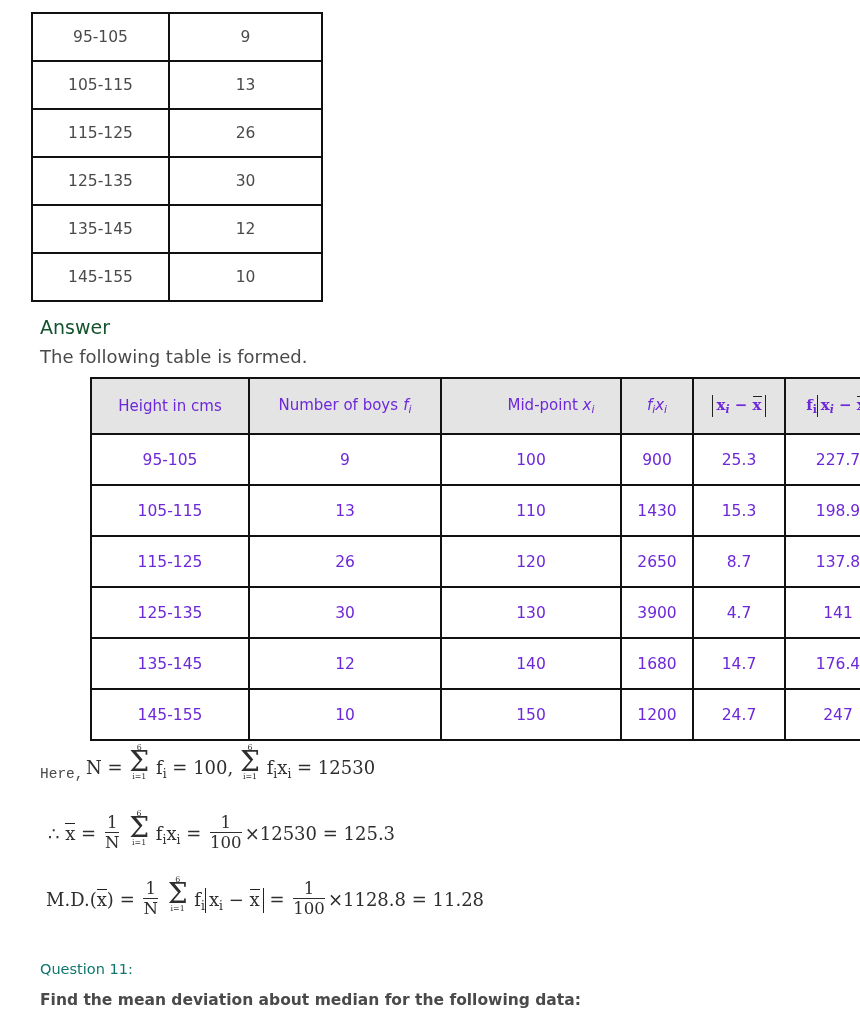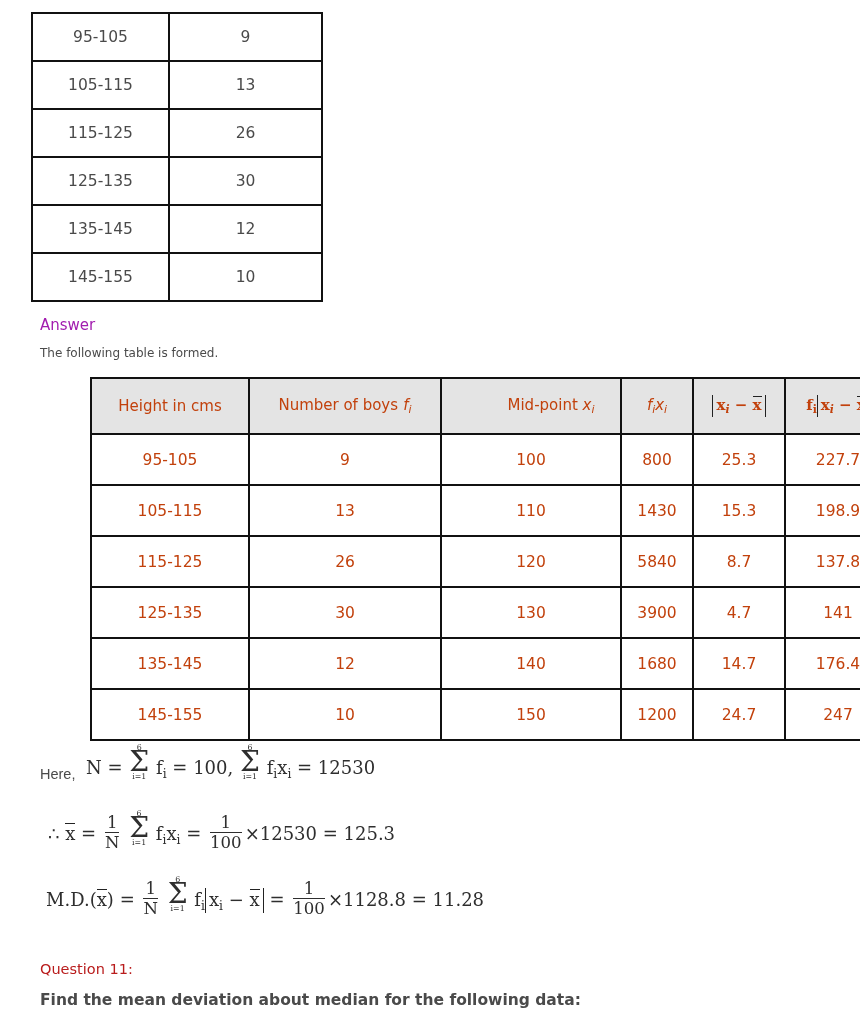--- a/index.html
+++ b/index.html
@@ -35,46 +35,46 @@
     padding: 0;
   }
   .qtable td.c1 { width: 135px; }
   .qtable td.c2 { width: 151px; }
 
   
   .p-answer {
     position: absolute;
     left: 40px;
     top: 316px;
-    font-size: 15px;
-    color: #a21caf;
+    font-size: 19px;
+    color: #14532d;
   }
   .p-formed {
     position: absolute;
     left: 40px;
     top: 346px;
-    font-size: 12px;
+    font-size: 18px;
     color: #4a4a4a;
   }
 
   
   .stable {
     position: absolute;
     left: 90px;
     top: 377px;
     width: 700px;
     border-collapse: collapse;
     table-layout: fixed;
   }
   .stable th, .stable td {
     border: 2px solid #111111;
     padding: 0 4px;
     text-align: center;
     vertical-align: middle;
-    color: #c2410c;
+    color: #6d28d9;
   }
   .stable th {
     background: #e4e4e4;
     height: 54px;
     font-size: 15px;
     font-weight: normal;
     white-space: nowrap;
   }
   .stable td {
     height: 49px;
@@ -109,21 +109,21 @@
   .math {
     position: absolute;
     font-family: "DejaVu Serif", serif;
     color: #2e2e2e;
     white-space: nowrap;
   }
   .here {
     position: absolute;
     left: 40px;
     top: 766px;
-    font-family: Liberation Sans, sans-serif;
+    font-family: Liberation Mono, monospace;
     font-size: 14.5px;
     color: #4a4a4a;
   }
   .f1 { left: 86px; top: 744px; font-size: 18px; }
   .f2 { left: 48px; top: 810px; font-size: 18px; }
   .f3 { left: 46px; top: 876px; font-size: 18px; }
 
   .sigma {
     display: inline-block;
     position: relative;
@@ -156,21 +156,21 @@
     padding-top: 1px;
   }
   .msub { font-size: 0.68em; vertical-align: -0.3em; }
 
   
   .q-label {
     position: absolute;
     left: 40px;
     top: 961px;
     font-size: 14.5px;
-    color: #b91c1c;
+    color: #0f766e;
   }
   .q-text {
     position: absolute;
     left: 40px;
     top: 991px;
     font-size: 15.5px;
     color: #4a4a4a;
     font-weight: bold;
   }
 </style>
@@ -230,37 +230,37 @@
       <th class="w6">
         <span class="serif-b">f</span><span class="sub serif-b">i</span><span class="abs serif-b"><span>x</span><span class="sub">i</span> <span>−</span> <span class="bar">x</span></span>
       </th>
     </tr>
   </thead>
   <tbody>
     <tr>
       <td>95-105</td>
       <td>9</td>
       <td>100</td>
-      <td>800</td>
+      <td>900</td>
       <td>25.3</td>
       <td>227.7</td>
     </tr>
     <tr>
       <td>105-115</td>
       <td>13</td>
       <td>110</td>
       <td>1430</td>
       <td>15.3</td>
       <td>198.9</td>
     </tr>
     <tr>
       <td>115-125</td>
       <td>26</td>
       <td>120</td>
-      <td>5840</td>
+      <td>2650</td>
       <td>8.7</td>
       <td>137.8</td>
     </tr>
     <tr>
       <td>125-135</td>
       <td>30</td>
       <td>130</td>
       <td>3900</td>
       <td>4.7</td>
       <td>141</td>

